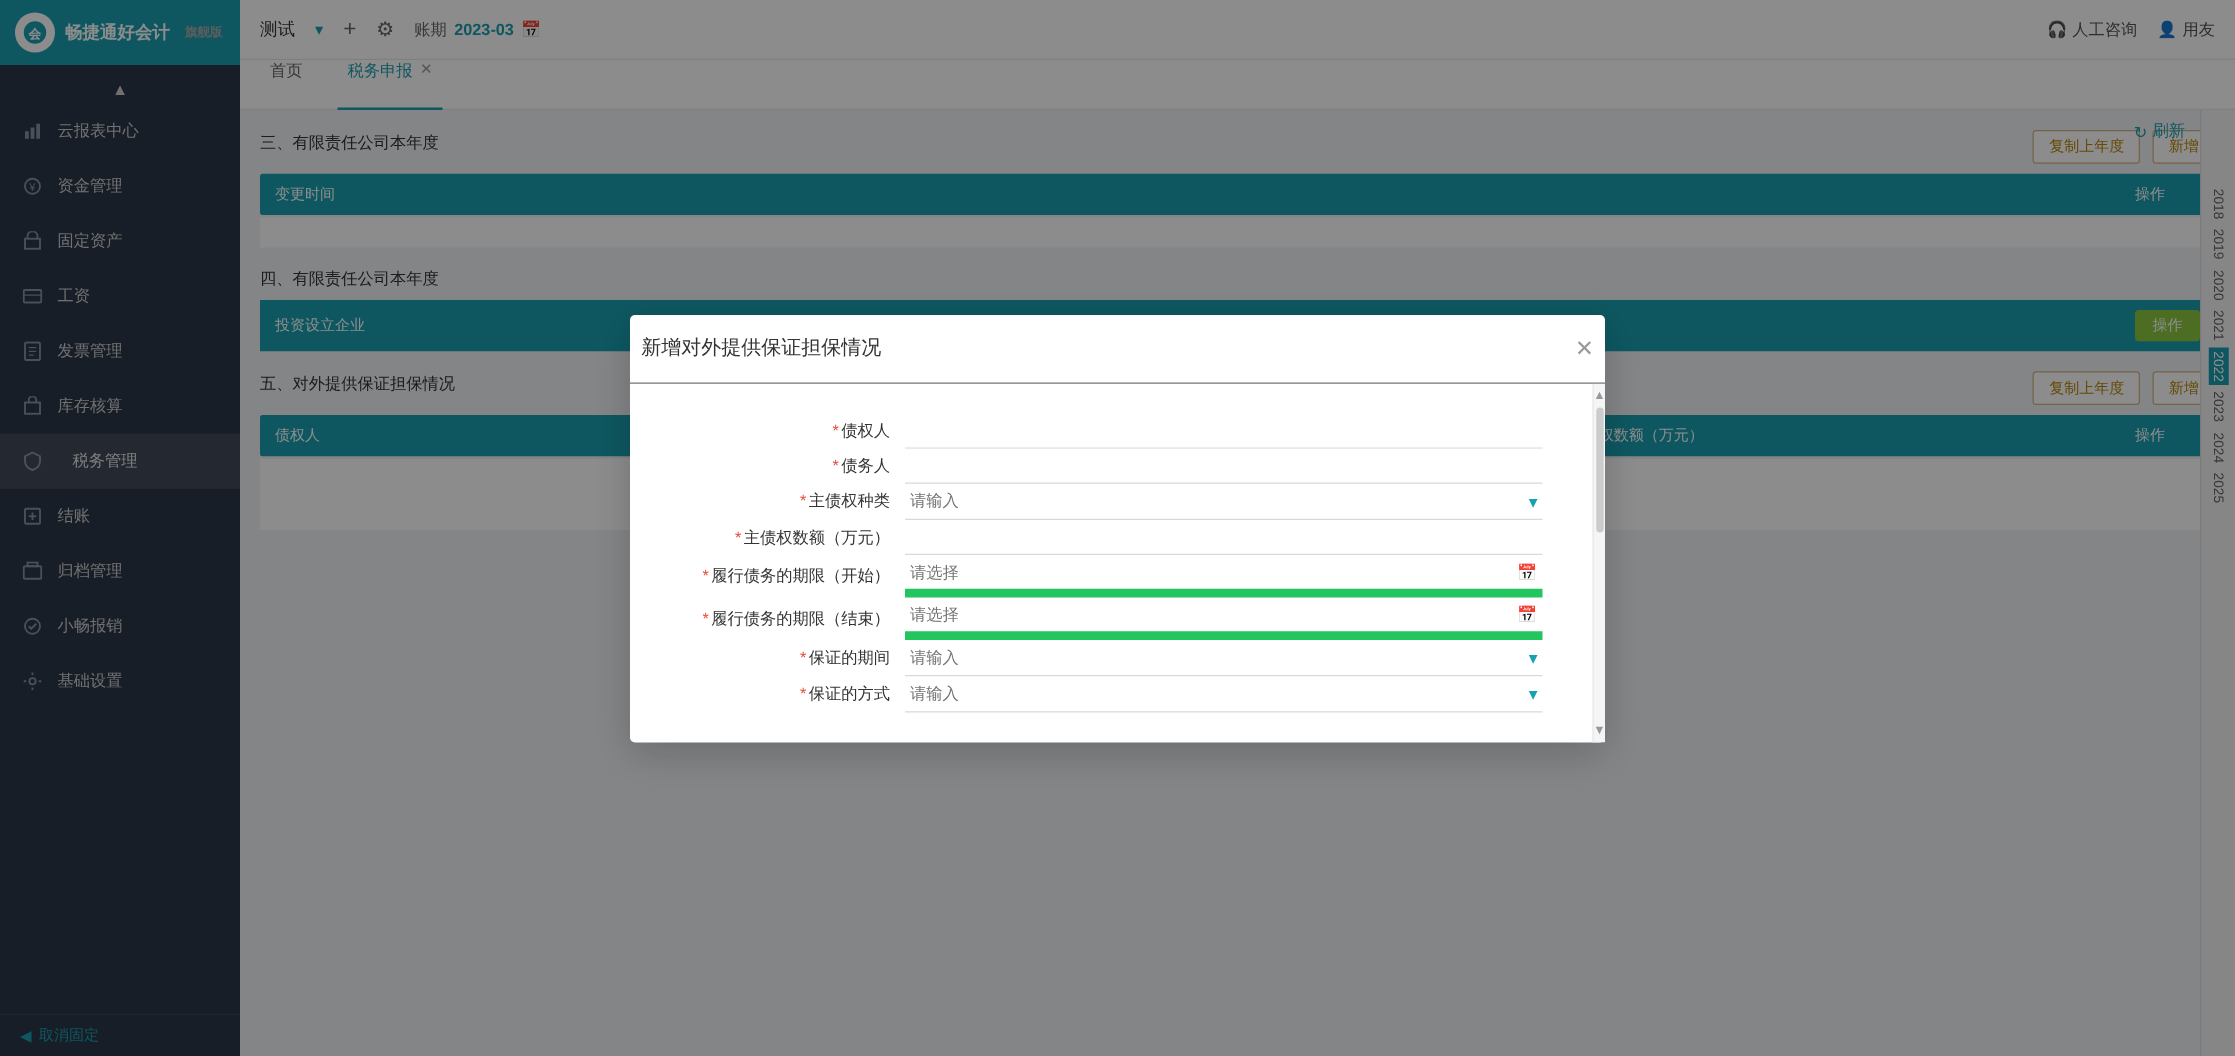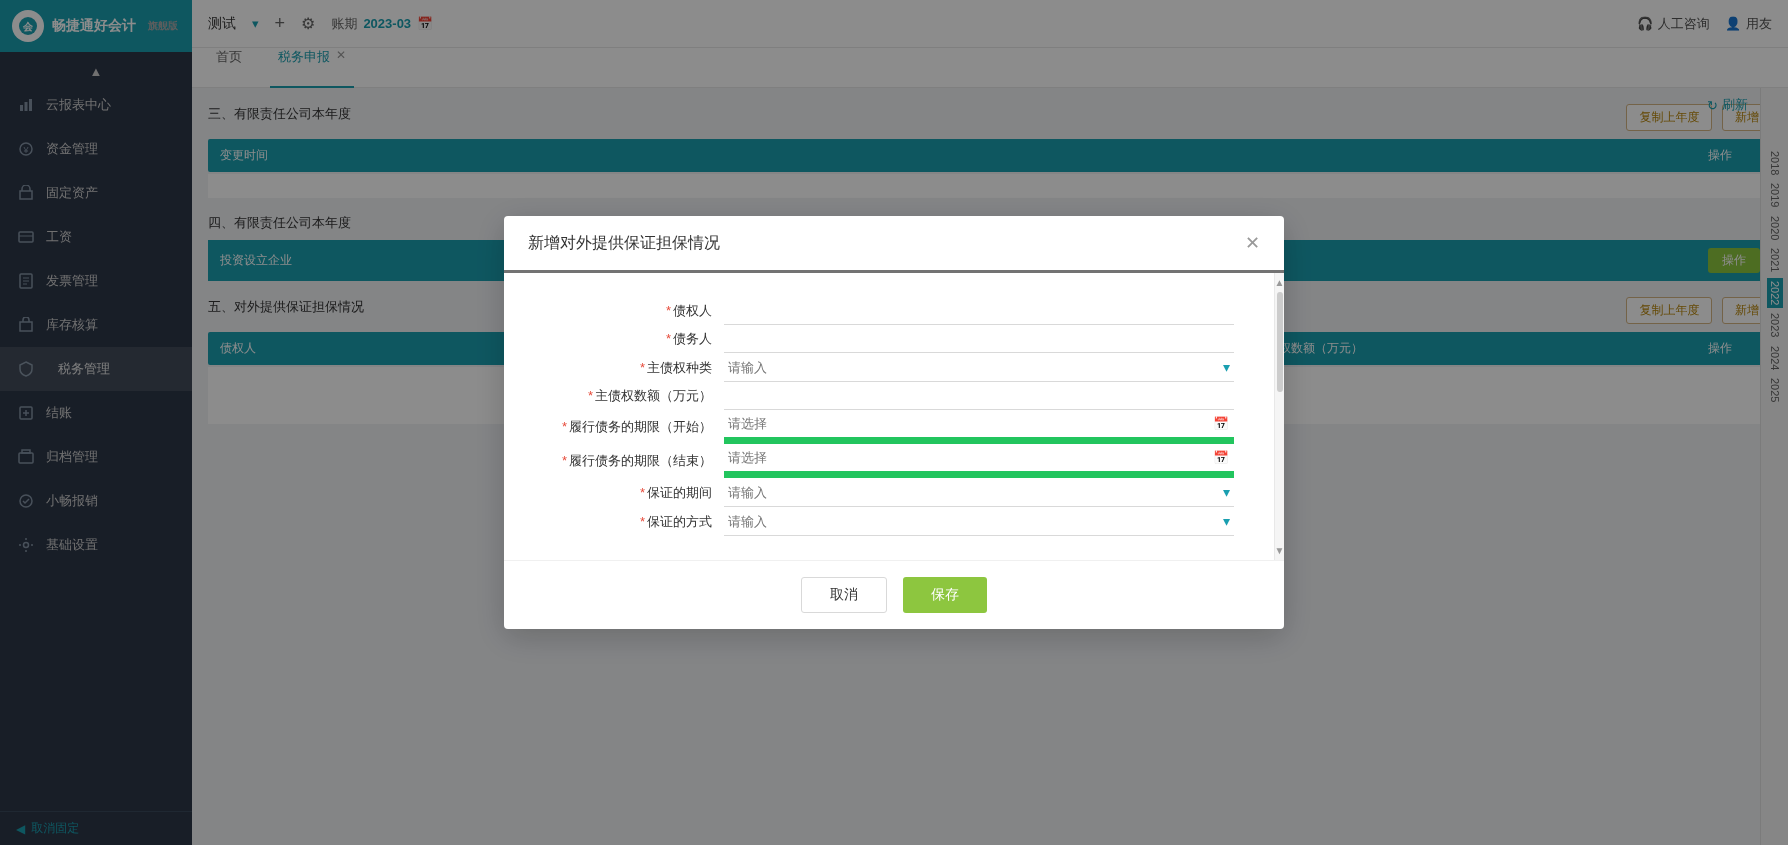--- a/index.html
+++ b/index.html
@@ -48,21 +48,21 @@
     .section-header { font-size: 13px; color: #333; margin-bottom: 8px; font-weight: 500; }
     .section-table-header { background: #1a9fb0; color: white; display: flex; padding: 8px 12px; border-radius: 2px; font-size: 12px; margin-bottom: 2px; }
 
     .action-btn { padding: 4px 12px; border: 1px solid #d4b483; color: #b8860b; background: #fff; border-radius: 3px; cursor: pointer; font-size: 12px; margin-left: 6px; text-align: center; }
 
     
     .overlay { position: fixed; top: 0; left: 0; width: 100%; height: 100%; background: rgba(0,0,0,0.45); z-index: 100; display: flex; align-items: center; justify-content: center; }
 
     
     .modal { background: #fff; border-radius: 4px; width: 780px; max-height: 640px; display: flex; flex-direction: column; box-shadow: 0 8px 32px rgba(0,0,0,0.2); }
-    .modal-header { display: flex; align-items: center; justify-content: space-between; padding: 16px 24px; border-bottom: 3px solid #737373; }
+    .modal-header { display: flex; align-items: center; justify-content: space-between; padding: 16px 9px; border-bottom: 1px solid #737373; }
     .modal-title { font-size: 16px; color: #333; font-weight: 500; }
     .modal-close { font-size: 18px; color: #999; cursor: pointer; background: none; border: none; }
     .modal-body { flex: 1; overflow-y: auto; padding: 24px 40px; }
     .modal-footer { display: flex; justify-content: center; gap: 16px; padding: 16px 24px; border-top: 1px solid #f0f0f0; }
 
     
     .form-row { display: flex; align-items: center; }
     .form-label { width: 180px; text-align: right; font-size: 13px; color: #333; padding-right: 12px; flex-shrink: 0; }
     .form-label .required { color: #e74c3c; margin-right: 2px; }
     .form-input { flex: 1; border: none; border-bottom: 1px solid #d9d9d9; padding: 6px 4px; font-size: 13px; color: #333; outline: none; }
@@ -401,18 +401,14 @@
 
       <div style="width:10px;background:#f5f5f5;border-left:1px solid #e8e8e8;display:flex;flex-direction:column;align-items:center;padding:4px 0;">
         <span style="font-size:10px;color:#999;cursor:pointer;">▲</span>
         <div style="flex:1;width:6px;position:relative;margin:4px 0;">
           <div style="width:6px;height:100px;background:#ccc;border-radius:3px;position:absolute;top:0;"></div>
         </div>
         <span style="font-size:10px;color:#999;cursor:pointer;">▼</span>
       </div>
     </div>
 
-    <div class="modal-footer">
-      <button class="btn-cancel">取消</button>
-      <button class="btn-save">保存</button>
-    </div>
   </div>
 </div>
 
 </body></html>

